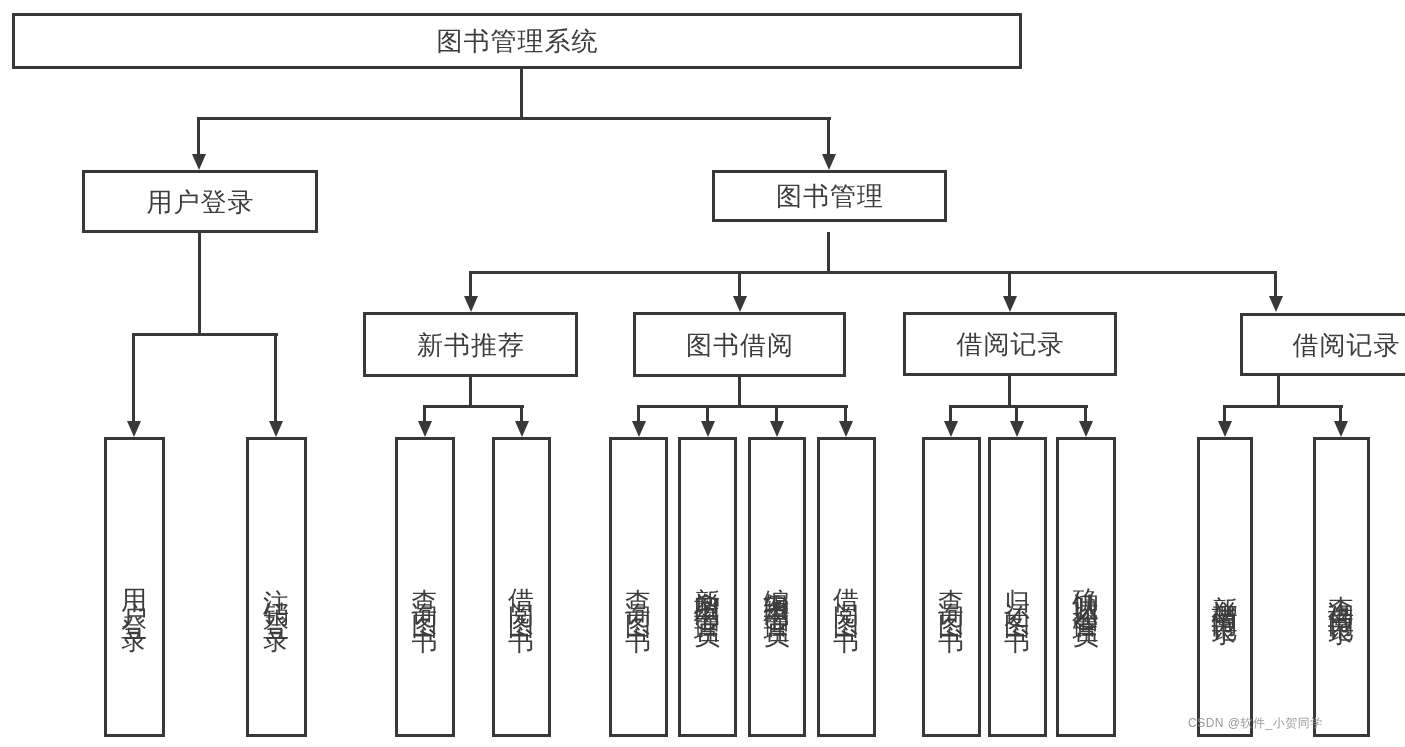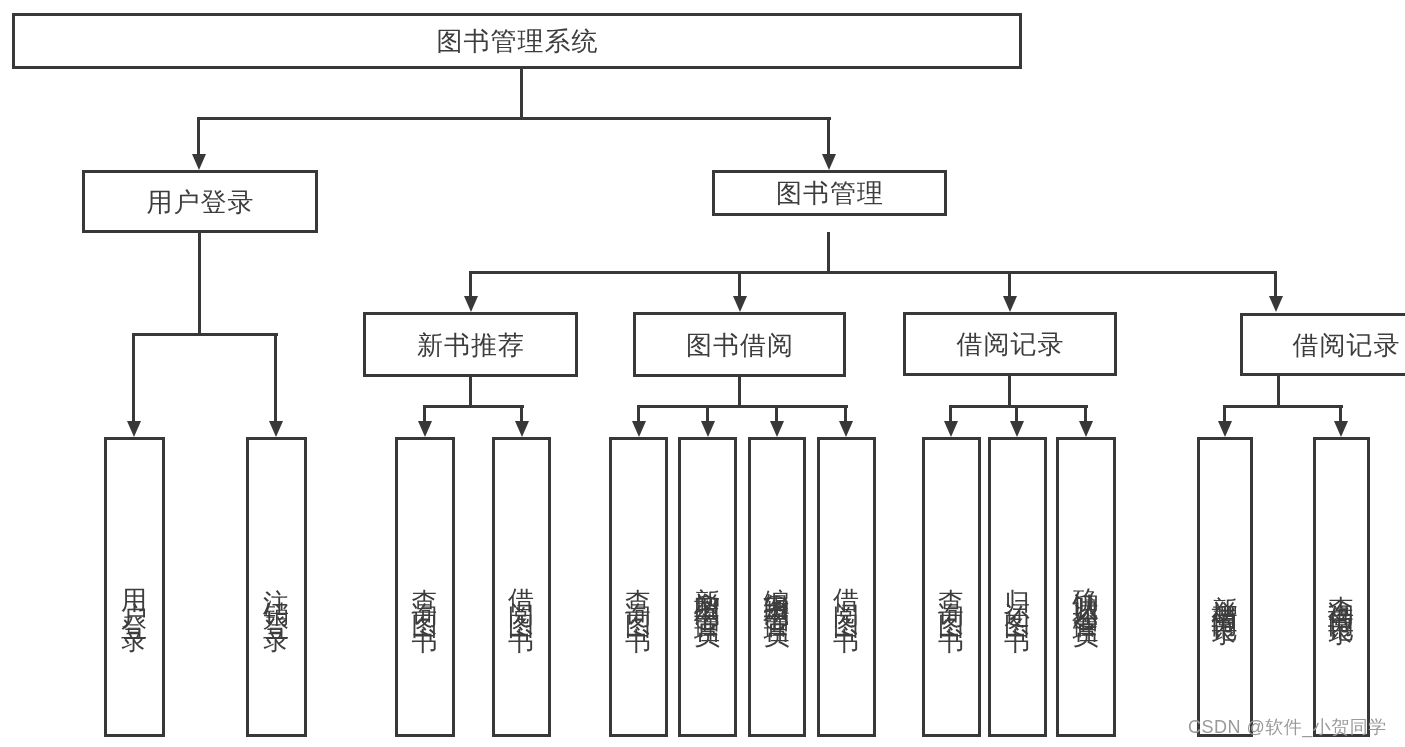--- a/index.html
+++ b/index.html
@@ -51,21 +51,21 @@
     position: absolute;
     width: 0; height: 0;
     border-left: 7px solid transparent;
     border-right: 7px solid transparent;
     border-top: 16px solid var(--line);
   }
   .watermark {
     position: absolute;
     left: 1188px;
     top: 715px;
-    font-size: 18px;
+    font-size: 12px;
     color: var(--watermark);
     letter-spacing: 0.5px;
     white-space: nowrap;
   }
 </style>
 </head>
 <body>
 
 <div class="stage">
 
@@ -76,21 +76,21 @@
   <div class="vline" style="left:520px; top:69px; height:51px"></div>
   <div class="hline" style="left:197px; top:117px; width:634px"></div>
   <div class="vline" style="left:197px; top:118px; height:38px"></div>
   <div class="arrow" style="left:192px; top:154px"></div>
   <div class="vline" style="left:827px; top:118px; height:38px"></div>
   <div class="arrow" style="left:822px; top:154px"></div>
 
   <div class="node" style="left:82px; top:170px; width:236px; height:63px">
     <span class="hlabel">用户登录</span>
   </div>
-  <div class="node" style="left:712px; top:170px; width:235px; height:46px">
+  <div class="node" style="left:712px; top:170px; width:235px; height:52px">
     <span class="hlabel">图书管理</span>
   </div>
 
   <div class="vline" style="left:198px; top:233px; height:102px"></div>
   <div class="hline" style="left:132px; top:333px; width:146px"></div>
   <div class="vline" style="left:132px; top:335px; height:88px"></div>
   <div class="arrow" style="left:127px; top:421px"></div>
   <div class="vline" style="left:274px; top:335px; height:88px"></div>
   <div class="arrow" style="left:269px; top:421px"></div>
 

